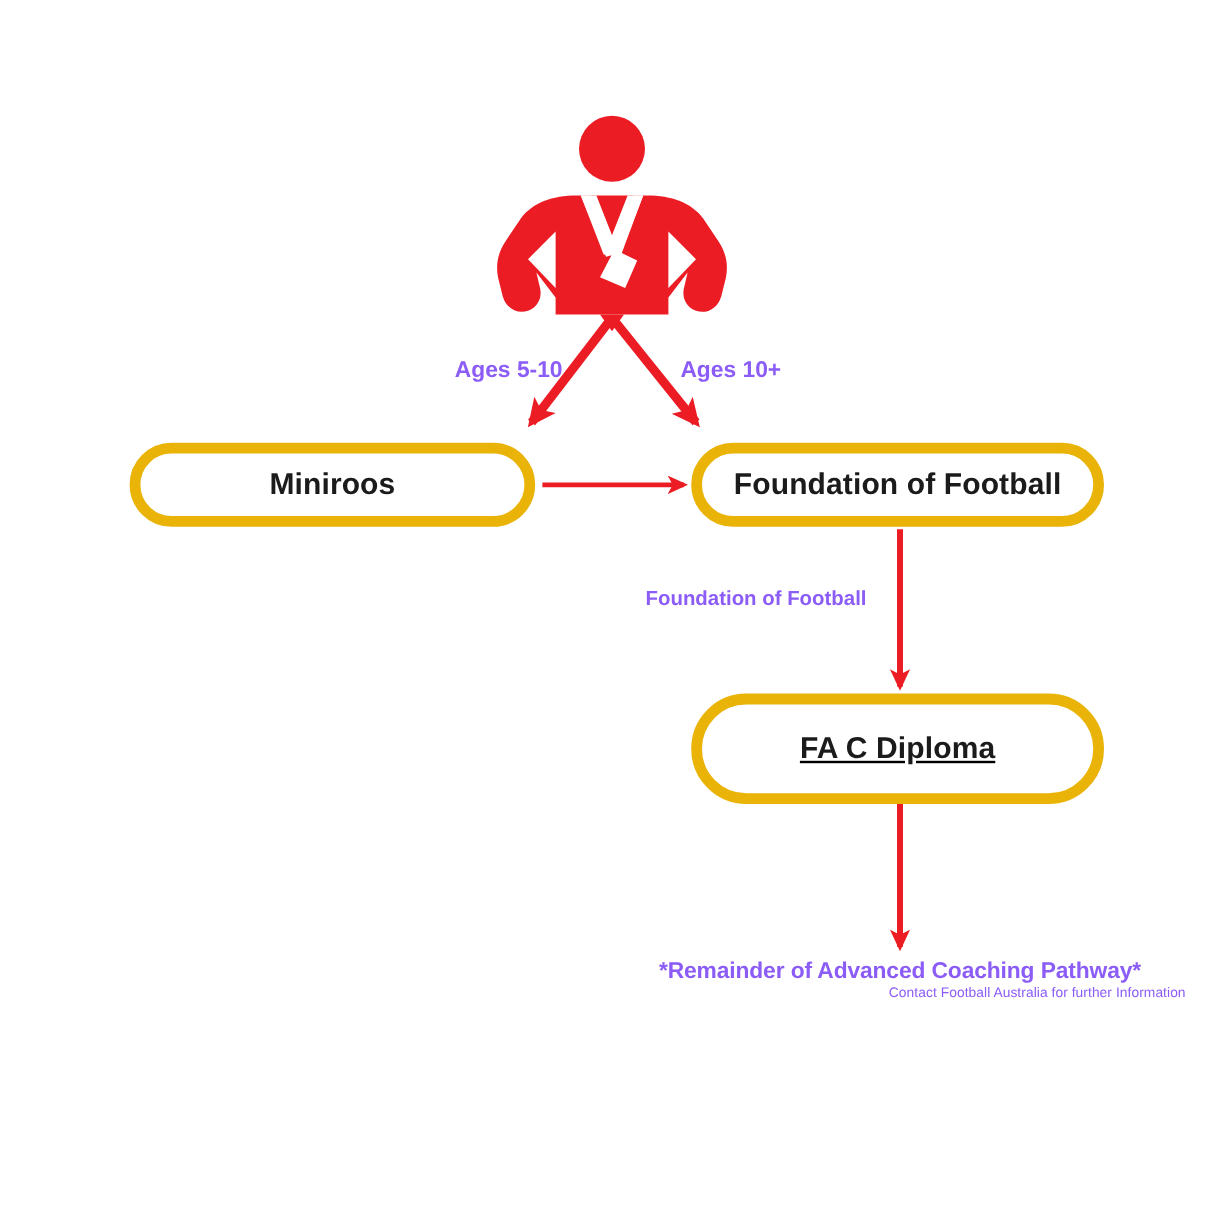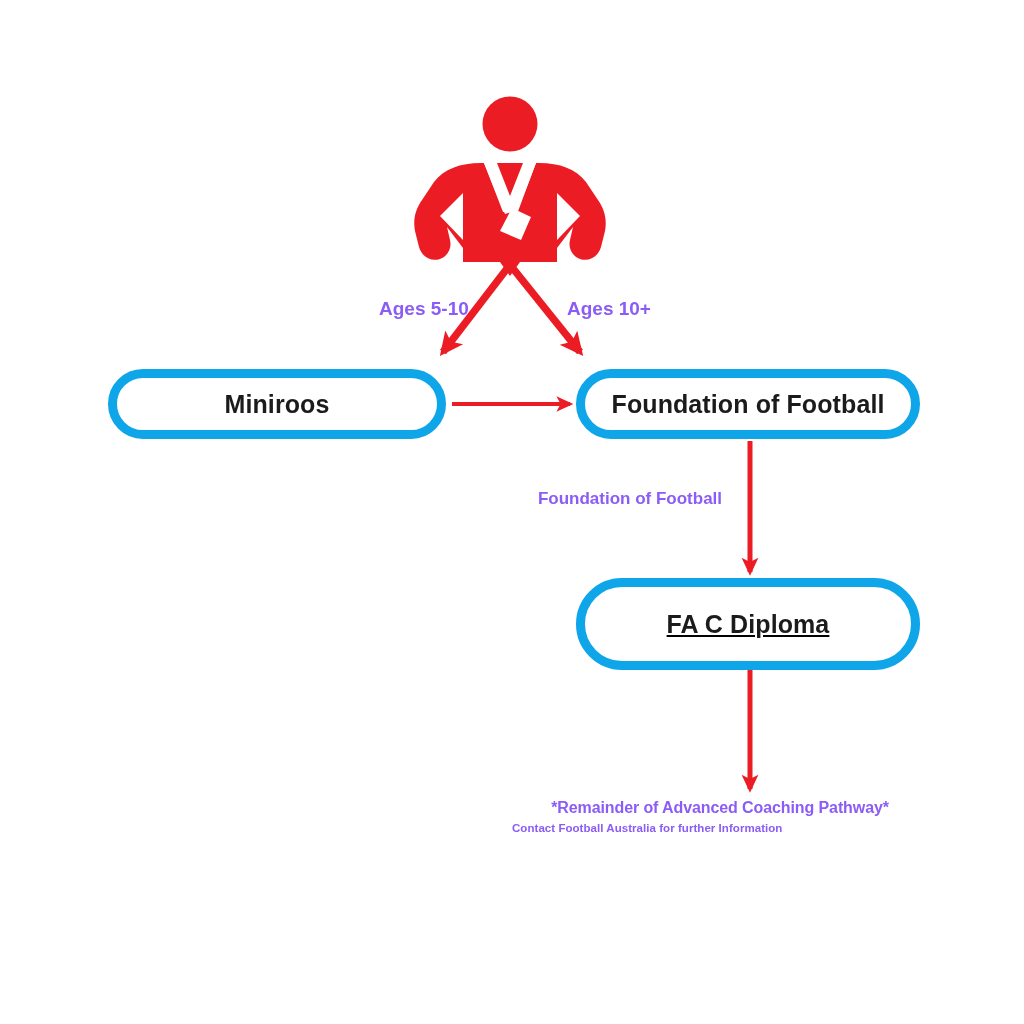--- a/index.html
+++ b/index.html
@@ -33,21 +33,21 @@
     top: 0;
     width: 1024px;
     height: 1024px;
   }
 
   
   .node {
     position: absolute;
     box-sizing: border-box;
     background: #ffffff;
-    border: 9px solid #0ea5e9;
+    border: 9px solid #eab308;
     border-radius: 999px;
     display: flex;
     align-items: center;
     justify-content: center;
     z-index: 3;
   }
   .node-label {
     font-family: "Liberation Sans", sans-serif;
     font-weight: 700;
     color: #1b1b1b;
@@ -109,35 +109,35 @@
     top: 487px;
     width: 212px;
     text-align: center;
     font-size: 17px;
     font-weight: 700;
     line-height: 1.36;
     white-space: normal;
   }
 
   #label-remainder {
-    left: 482px;
+    left: 512px;
     top: 799px;
     width: 476px;
     text-align: center;
-    font-size: 16px;
+    font-size: 19px;
     font-weight: 700;
     letter-spacing: -0.1px;
   }
   #label-contact {
     left: 512px;
     top: 822px;
     width: 476px;
-    text-align: left;
+    text-align: right;
     font-size: 11.5px;
-    font-weight: 700;
+    font-weight: 400;
     letter-spacing: 0.05px;
   }
 </style>
 </head>
 <body>
 
 <div id="canvas">
 
   <svg id="arrow-layer" viewBox="0 0 1024 1024" width="1024" height="1024" xmlns="http://www.w3.org/2000/svg">
     <defs>

